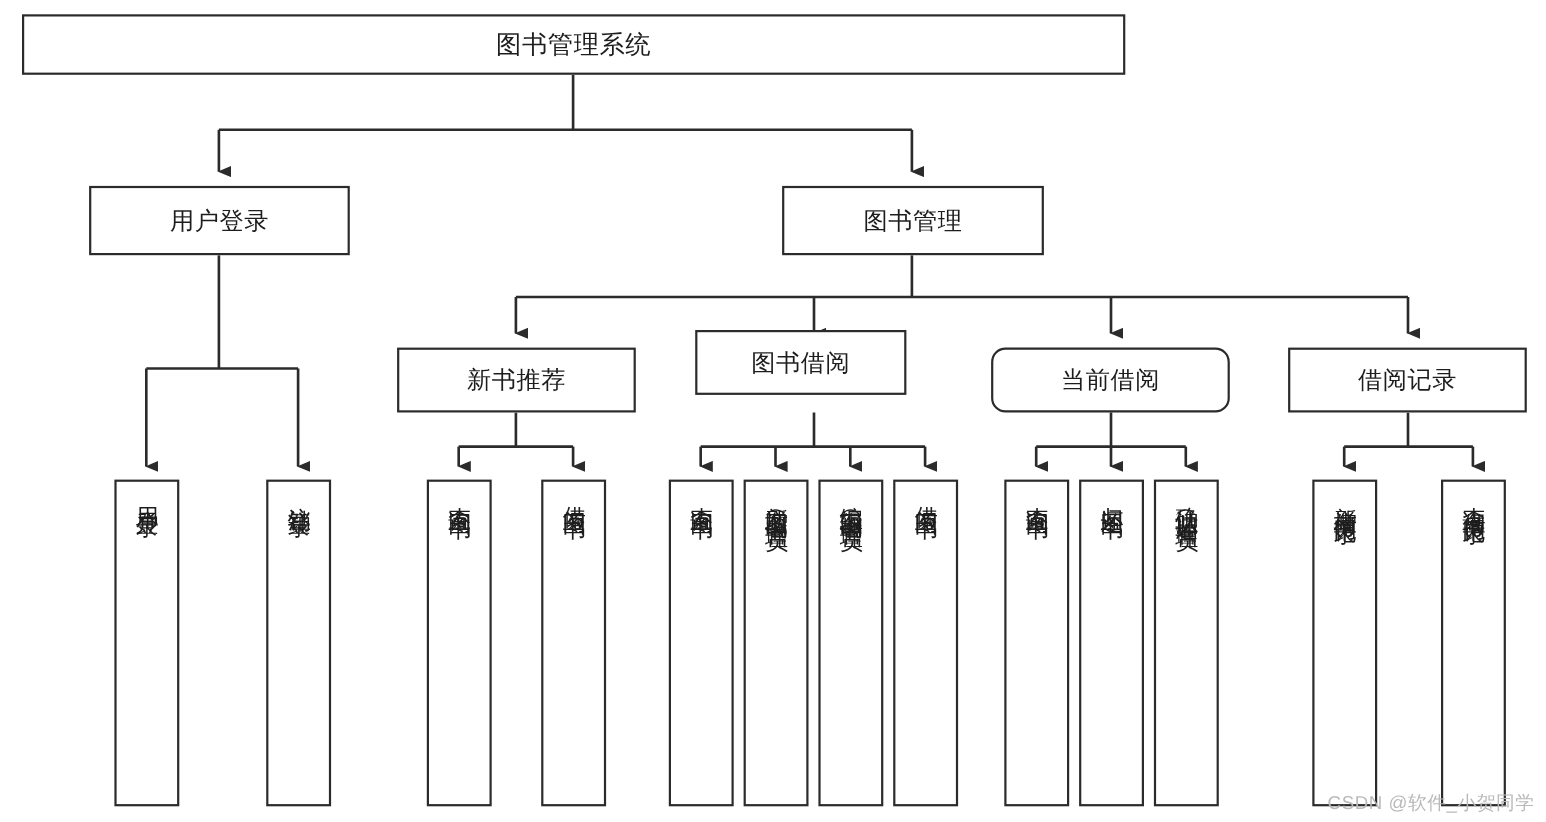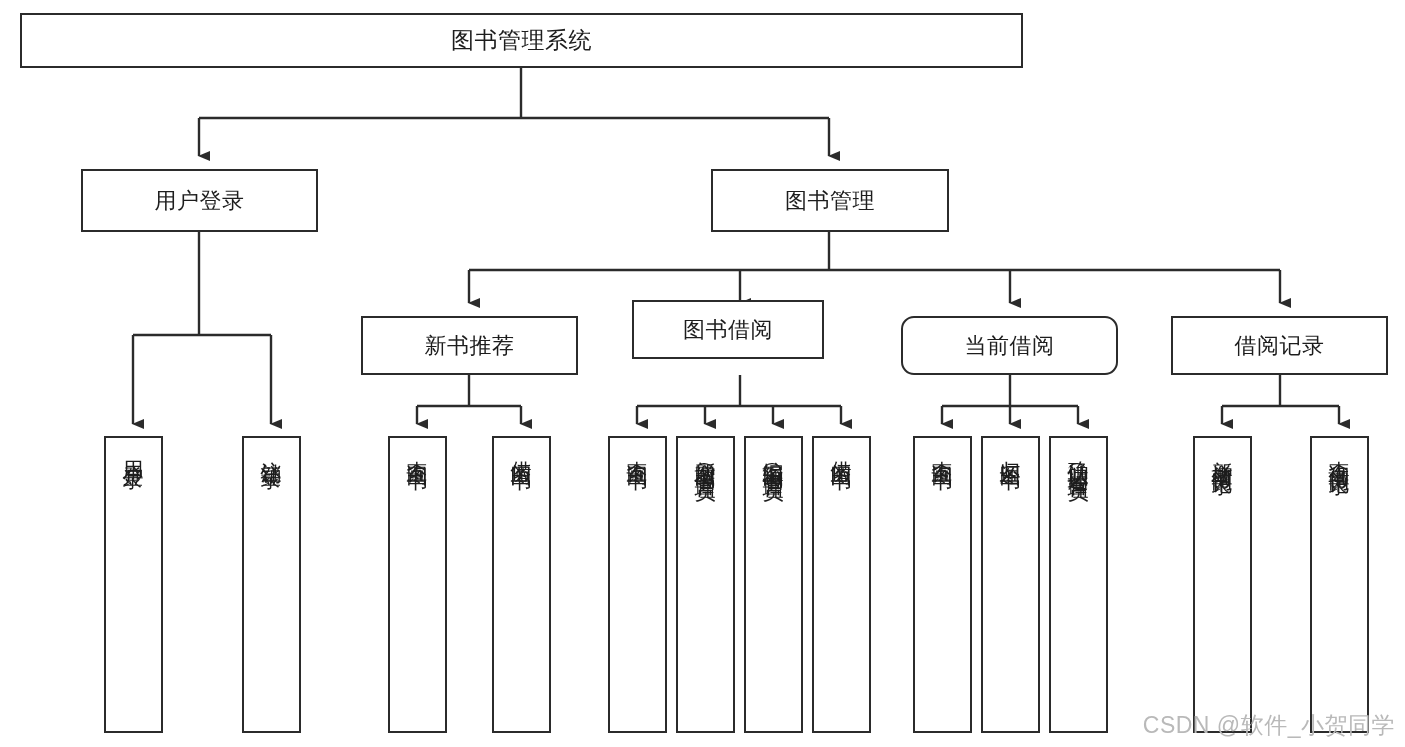--- a/index.html
+++ b/index.html
@@ -35,21 +35,21 @@
     writing-mode:vertical-rl;
     text-orientation:upright;
     font-size:21px;
     letter-spacing:3px;
     line-height:1.0;
     white-space:nowrap;
   }
   #watermark{
     position:absolute;
     right:10px;bottom:6px;
-    font-size:23px;
+    font-size:17px;
     color:#b9b9b9;
     letter-spacing:0.5px;
     white-space:nowrap;
     pointer-events:none;
   }
 </style>
 </head>
 <body>
 
 <div id="stage">

